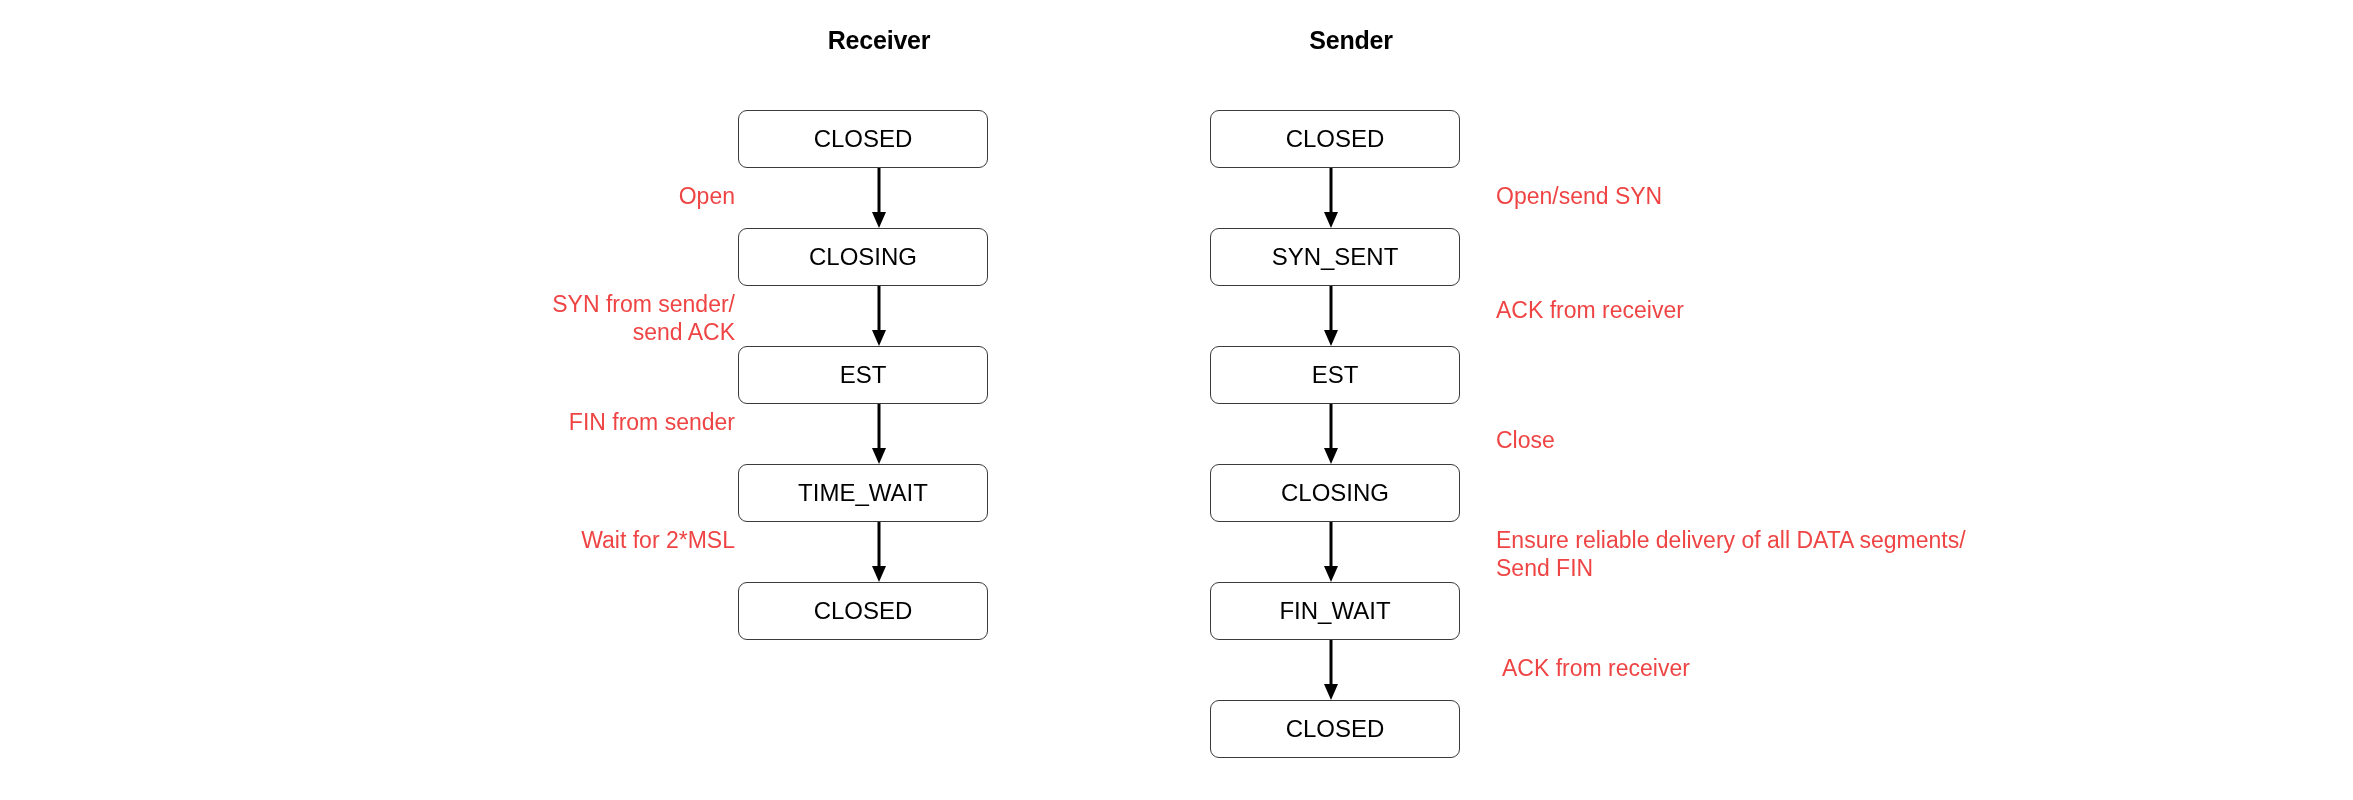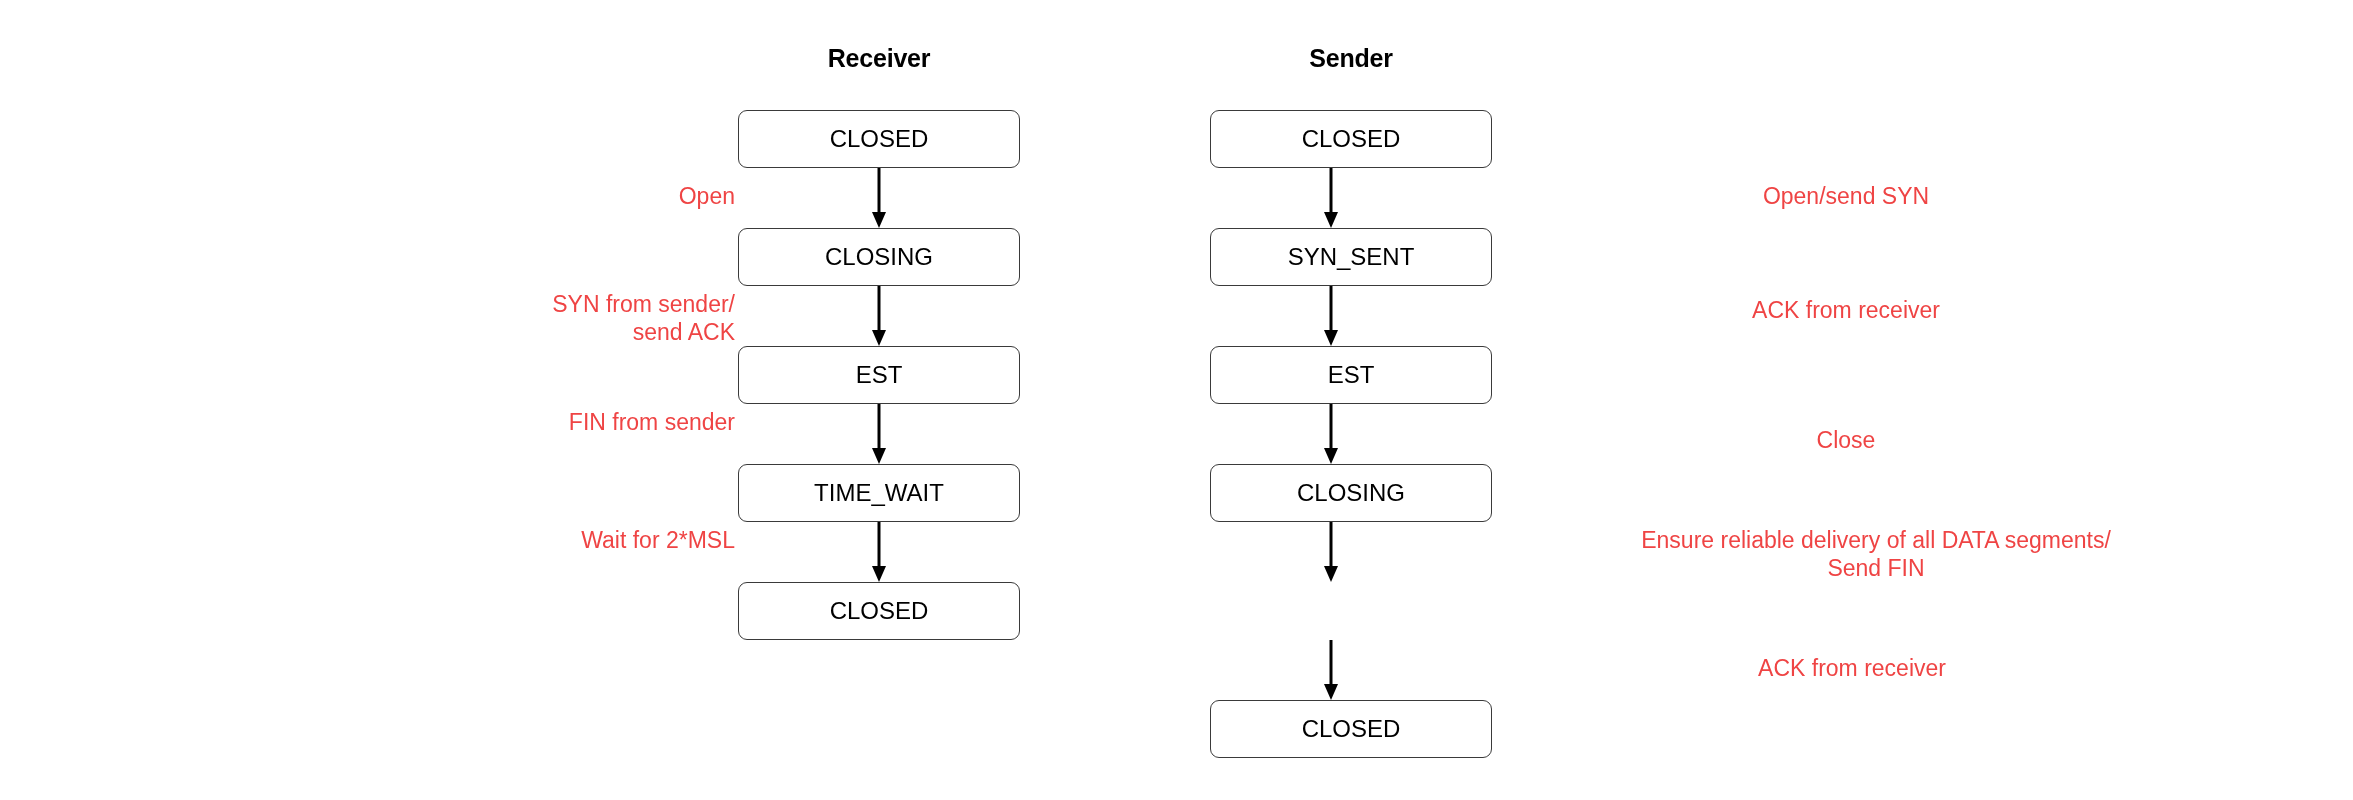--- a/index.html
+++ b/index.html
@@ -20,26 +20,25 @@
   }
 
   .col-title {
     position: absolute;
     font-size: 25px;
     font-weight: bold;
     color: #000000;
     text-align: center;
     white-space: nowrap;
     letter-spacing: -0.2px;
-    margin-top: 18px;
   }
 
   .state-box {
     position: absolute;
-    width: 282px;
+    width: 250px;
     height: 58px;
     box-sizing: border-box;
     border: 1.6px solid #3a3a3a;
     border-radius: 9px;
     background: #ffffff;
     display: flex;
     align-items: center;
     justify-content: center;
   }
   .state-box .state-label {
@@ -59,21 +58,21 @@
     position: absolute;
     font-size: 23px;
     line-height: 28px;
     color: #ef4444;
     white-space: pre-line;
   }
   .edge-label.right-align {
     text-align: right;
   }
   .edge-label.left-align {
-    text-align: center;
+    text-align: left;
   }
 </style>
 </head>
 <body>
 
 <div id="canvas">
 
   <div class="col-title" style="left:738px; top:26px; width:282px;">Receiver</div>
 
   <div class="col-title" style="left:1210px; top:26px; width:282px;">Sender</div>
@@ -136,20 +135,23 @@
   </div>
 
   <div class="state-box" style="left:1210px; top:346px;">
     <span class="state-label">EST</span>
   </div>
 
   <div class="state-box" style="left:1210px; top:464px;border-radius:9px;">
     <span class="state-label">CLOSING</span>
   </div>
 
+  <div class="state-box" style="left:1210px; top:582px;">
+    <span class="state-label">FIN_WAIT</span>
+  </div>
 
   <div class="state-box" style="left:1210px; top:700px;">
     <span class="state-label">CLOSED</span>
   </div>
 
   <svg class="arrow" style="left:1320px; top:168px;" viewBox="0 0 22 62">
     <line x1="11" y1="0" x2="11" y2="48" stroke="#000000" stroke-width="3"></line>
     <polygon points="11,60 4,44 18,44" fill="#000000"></polygon>
   </svg>
 

